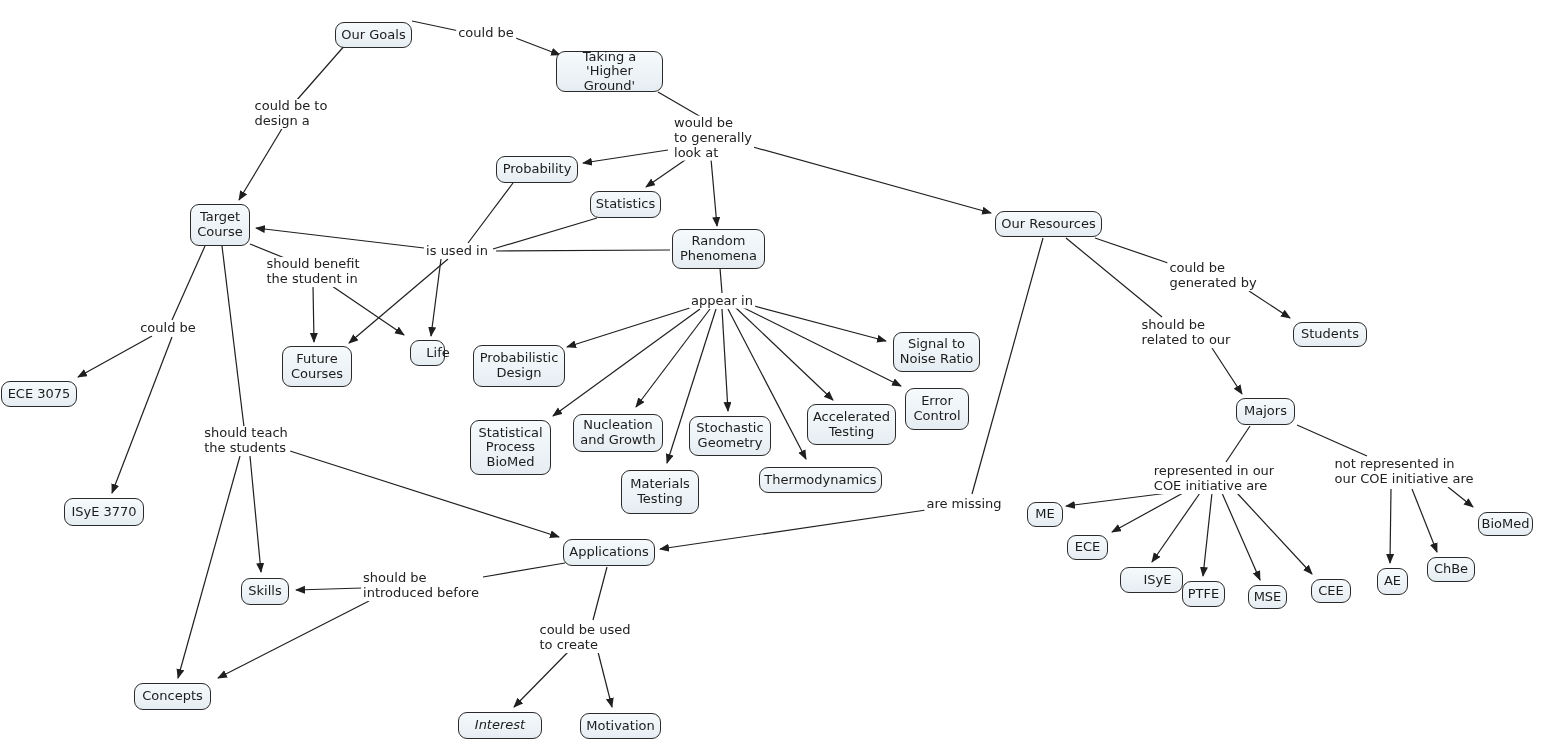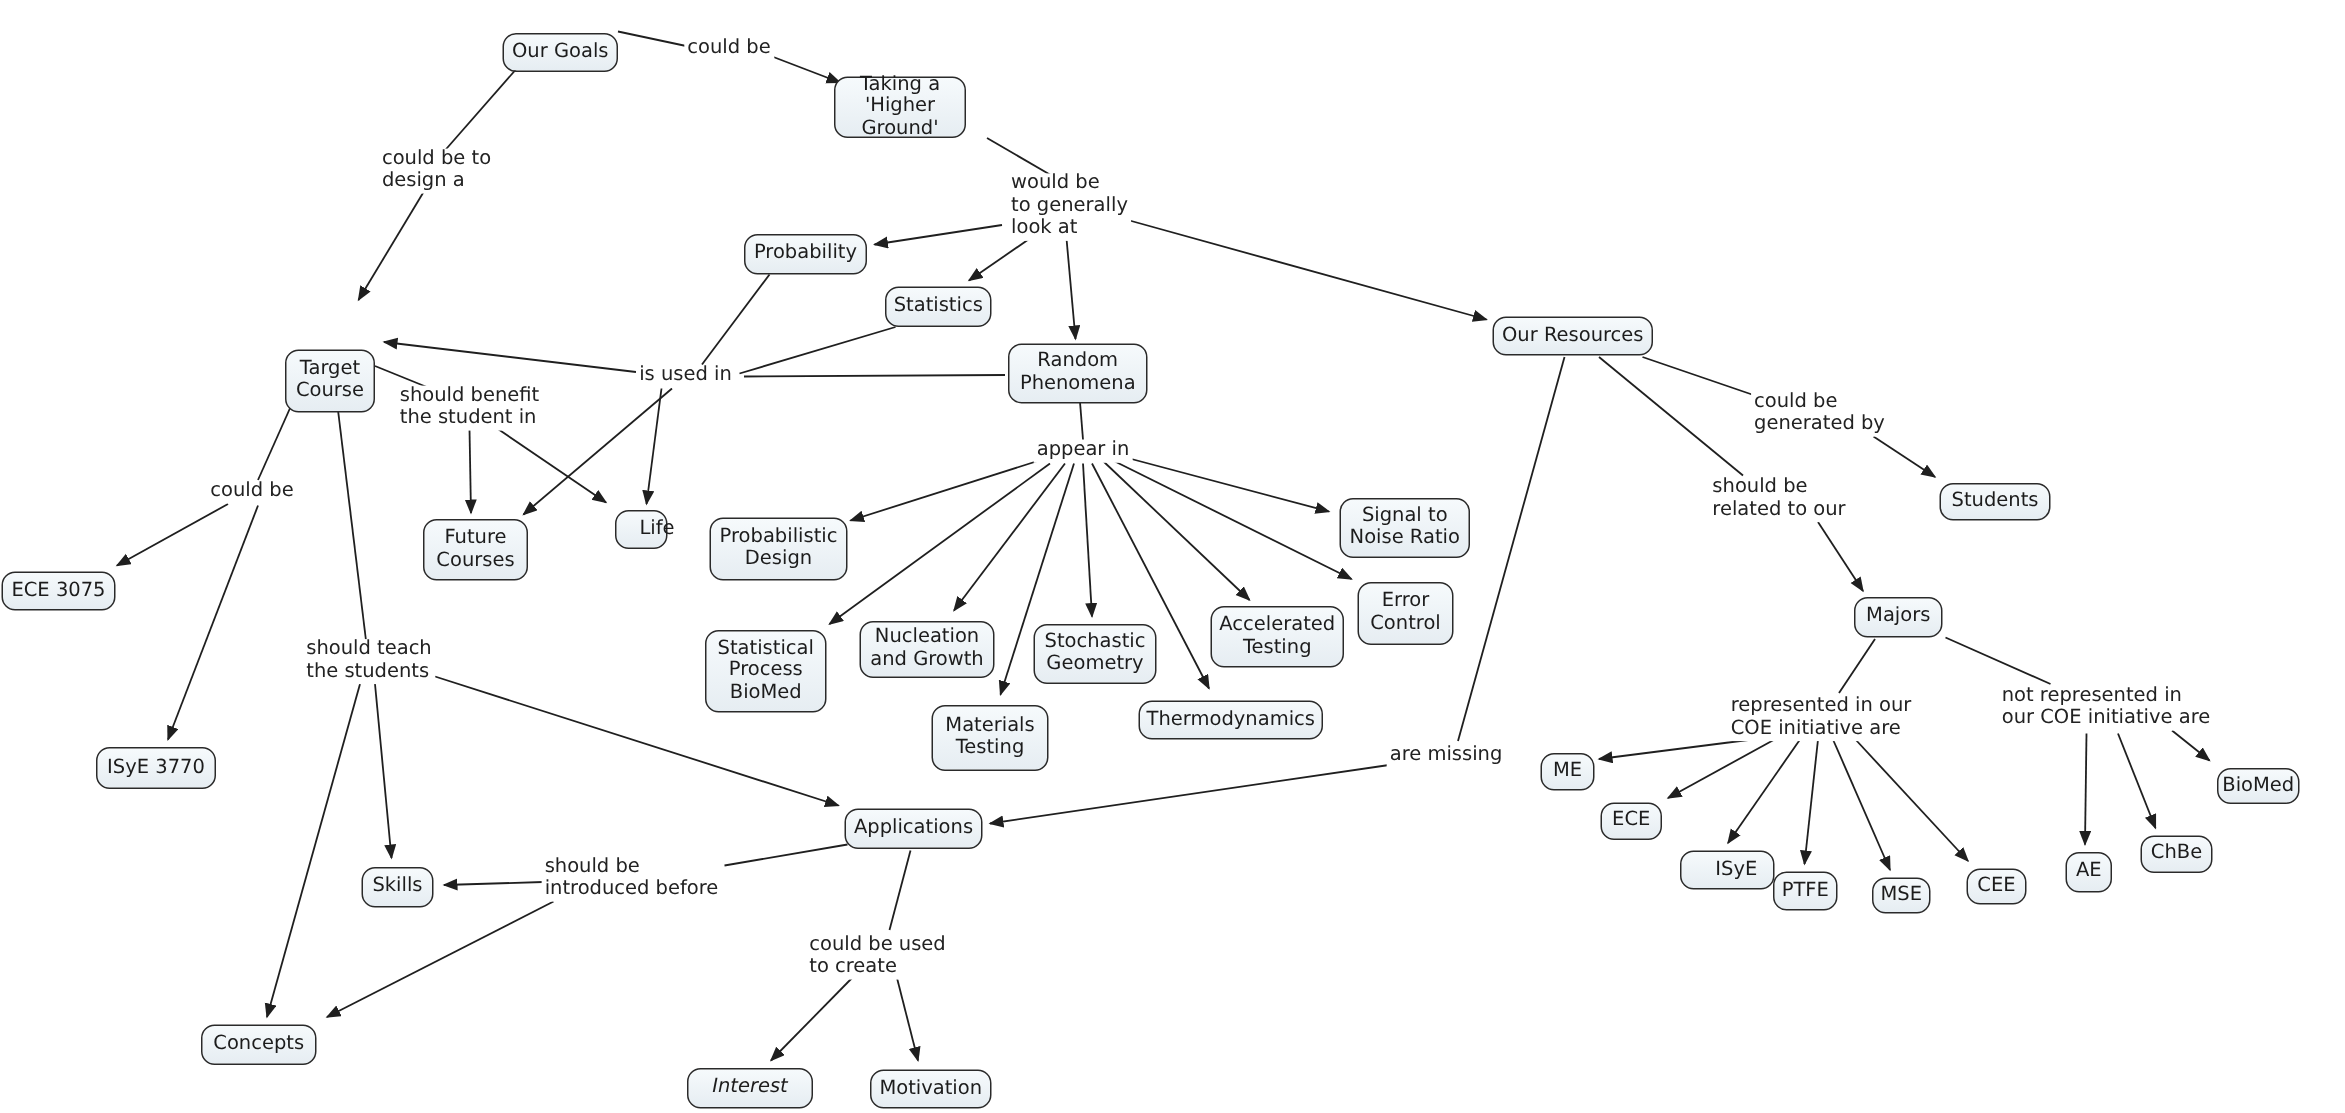--- a/index.html
+++ b/index.html
@@ -138,25 +138,25 @@
     <div class="phrase" style="left: 1214px; top: 479px;">represented in our
 COE initiative are</div>
     <div class="phrase" style="left: 1404px; top: 472px;">not represented in
 our COE initiative are</div>
     <div class="phrase" style="left: 964px; top: 504px;">are missing</div>
     <div class="phrase" style="left: 421px; top: 586px;">should be
 introduced before</div>
     <div class="phrase" style="left: 585px; top: 638px;">could be used
 to create</div>
     <div class="node" style="left: 335px; top: 2px; width: 77px; height: 26px; margin-top: 20px;">Our Goals</div>
-    <div class="node" style="left: 556px; top: 51px; width: 88px; height: 41px;">Taking a
+    <div class="node" style="left: 556px; top: 51px; width: 107px; height: 41px;">Taking a
 'Higher Ground'</div>
     <div class="node" style="left: 496px; top: 156px; width: 82px; height: 27px;">Probability</div>
     <div class="node" style="left: 590px; top: 191px; width: 71px; height: 27px;">Statistics</div>
-    <div class="node" style="left: 190px; top: 204px; width: 60px; height: 42px; margin-top: 29px;">Target
+    <div class="node" style="left: 190px; top: 204px; width: 60px; height: 42px;">Target
 Course</div>
     <div class="node" style="left: 995px; top: 211px; width: 107px; height: 26px;">Our Resources</div>
     <div class="node" style="left: 672px; top: 229px; width: 93px; height: 40px;">Random
 Phenomena</div>
     <div class="node" style="left: 1293px; top: 322px; width: 74px; height: 25px;">Students</div>
     <div class="node" style="left: 282px; top: 346px; width: 70px; height: 41px;">Future
 Courses</div>
     <div class="node" style="left: 410px; top: 340px; width: 35px; height: 26px; padding-left: 24px;">Life</div>
     <div class="node" style="left: 473px; top: 345px; width: 92px; height: 42px;">Probabilistic
 Design</div>

